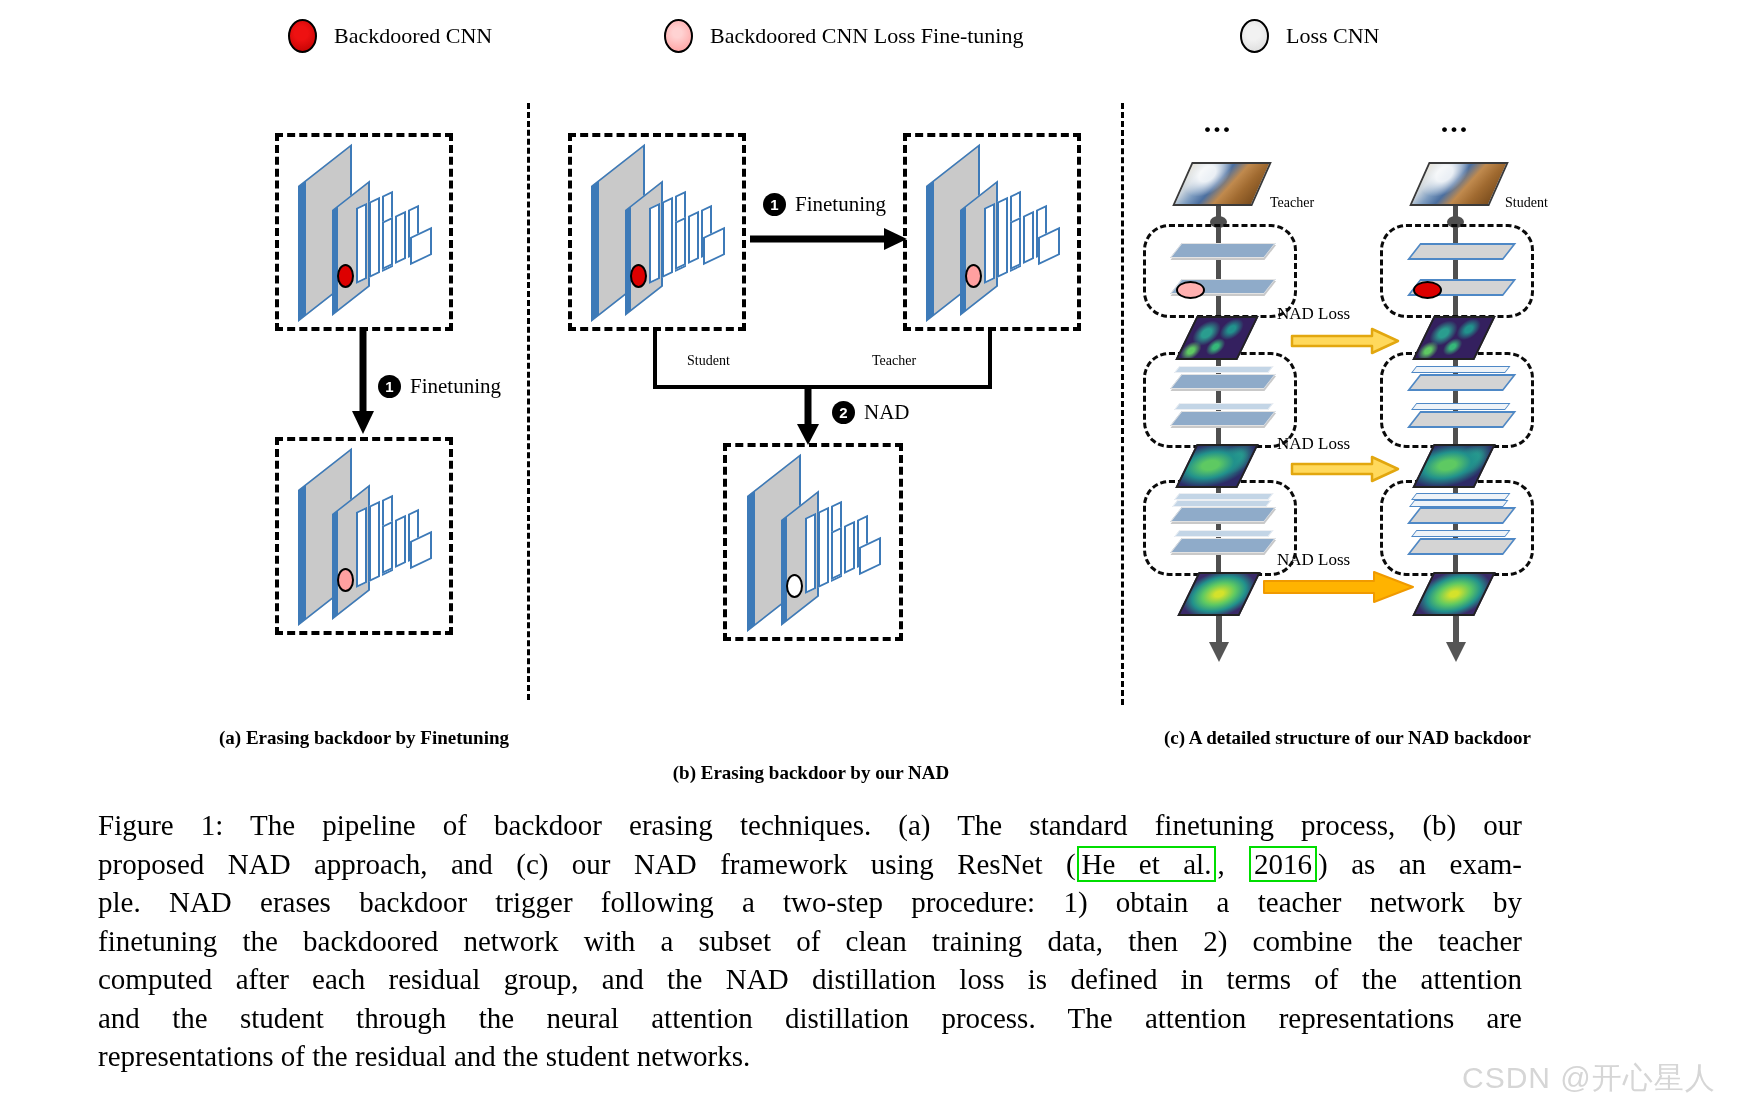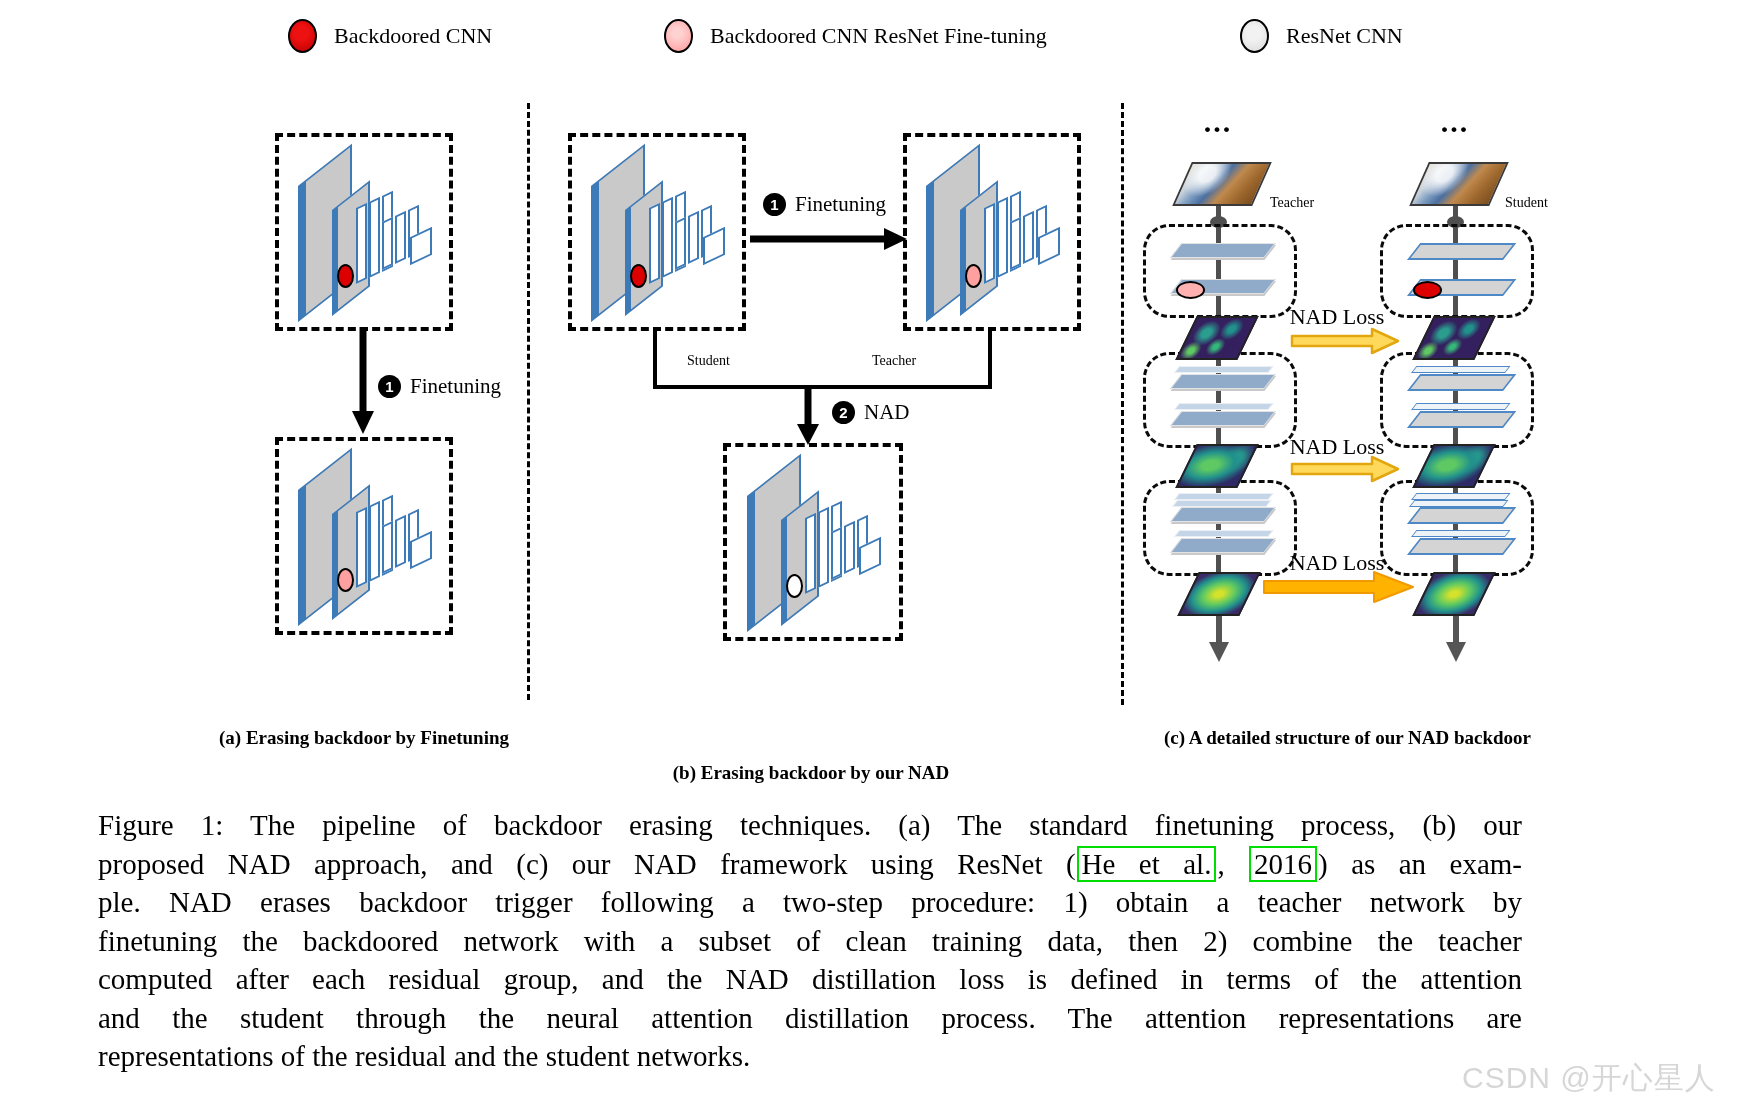--- a/index.html
+++ b/index.html
@@ -68,21 +68,21 @@
   .m1{background-color:#34205f;background-image:
       radial-gradient(circle at 28% 38%, #2a9d8f 0 9%, transparent 26%),
       radial-gradient(circle at 68% 28%, #21918c 0 7%, transparent 22%),
       radial-gradient(circle at 55% 72%, #35b779 0 6%, transparent 20%),
       radial-gradient(circle at 16% 82%, #5ec962 0 5%, transparent 16%);}
   .m2{background-color:#2d2a66;background-image:
       radial-gradient(ellipse at 38% 48%, #5ec962 0 16%, #21918c 45%, transparent 75%),
       radial-gradient(circle at 78% 30%, #2a9d8f 0 8%, transparent 30%);}
   .m3{background-color:#3a2a68;background-image:
       radial-gradient(ellipse at 50% 50%, #d4e22b 0 10%, #5ec962 38%, #21918c 62%, transparent 85%);}
-  .nadlab{position:absolute;width:120px;text-align:center;font-size:22px;}
+  .nadlab{position:absolute;width:120px;font-size:17px;}
   .svgarr{position:absolute;}
 
   
   .figcap{position:absolute;left:98px;top:806px;width:1424px;}
   .figcap p{margin:0;height:38.5px;line-height:38.5px;font-size:29px;
             text-align:justify;text-align-last:justify;overflow:visible;white-space:nowrap;}
   .figcap p.lastline{text-align:left;text-align-last:left;}
   .cite{border:2.5px solid #00dd00;padding:0 3px;margin:0 1px;}
 
   .watermark{position:absolute;left:1462px;top:1058px;font-size:30px;letter-spacing:1px;
@@ -93,25 +93,25 @@
 <body>
 
 <div class="canvas">
 
   <div class="legend-item" style="left:288px;top:20px;justify-content:space-between;">
     <div class="sw sw-red"></div>
     <div class="legend-label">Backdoored CNN</div>
   </div>
   <div class="legend-item" style="left:664px;top:20px;">
     <div class="sw sw-pink"></div>
-    <div class="legend-label">Backdoored CNN ResNet Fine-tuning</div>
+    <div class="legend-label">Backdoored CNN Loss Fine-tuning</div>
   </div>
   <div class="legend-item" style="left:1240px;top:20px;">
     <div class="sw sw-gray"></div>
-    <div class="legend-label">ResNet CNN</div>
+    <div class="legend-label">Loss CNN</div>
   </div>
 
   <div class="dbox" style="left:275px;top:133px;width:170px;height:190px;"></div>
   <div class="cnn" style="left:276px;top:136px;">
     <div class="pl p1"></div>
     <div class="pl p2"></div>
     <div class="sg sgA">
         <span></span>
         <span></span>
         <span></span>

